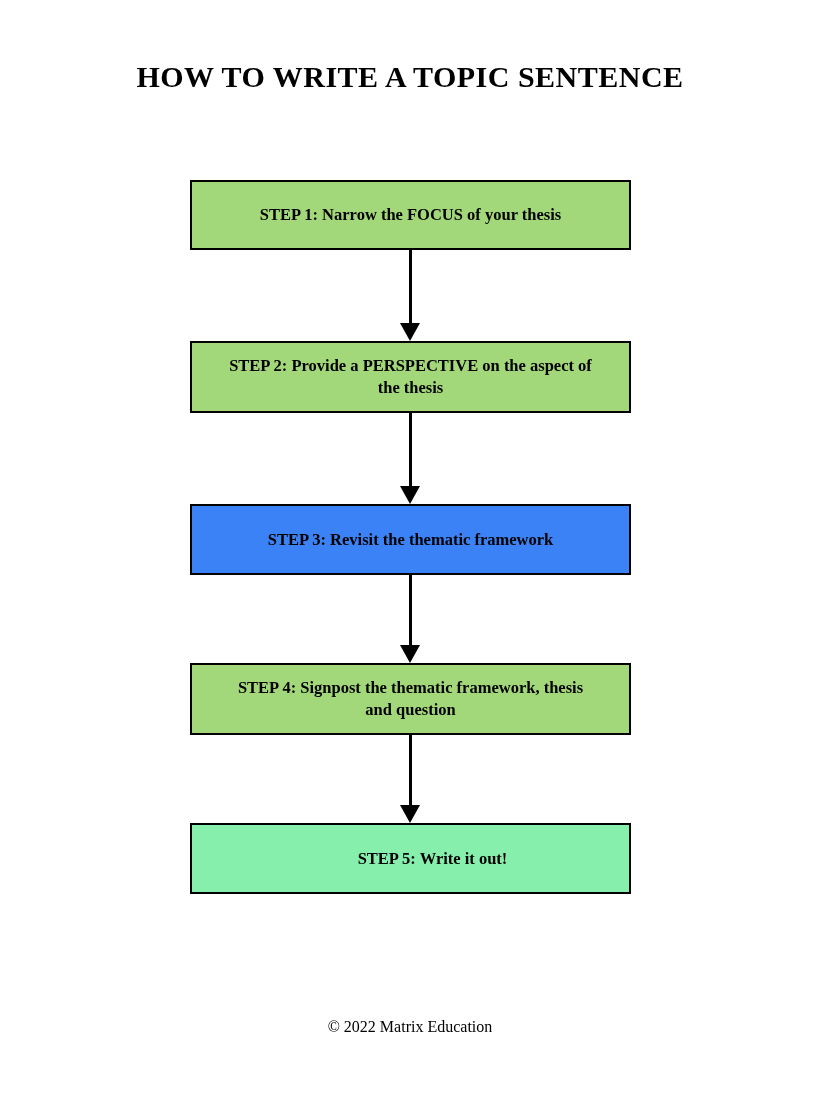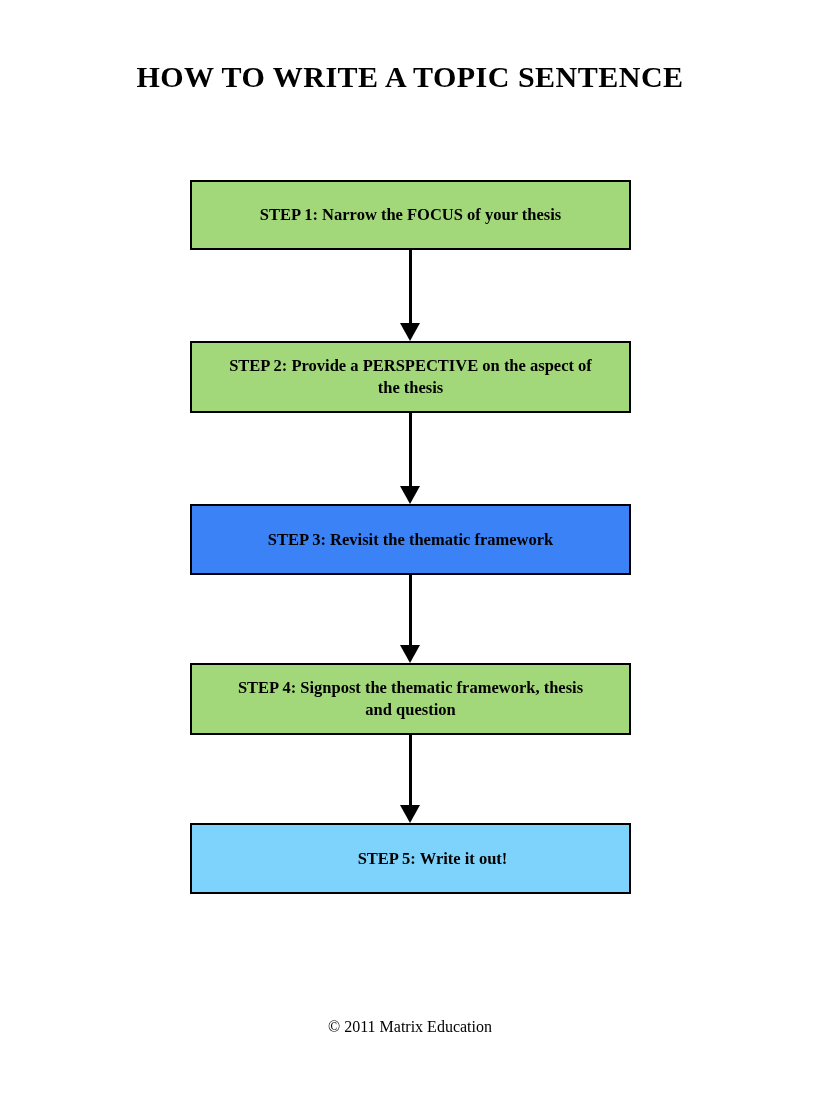--- a/index.html
+++ b/index.html
@@ -125,19 +125,19 @@
   <div class="step-box box-4" style="background-color: rgb(163, 216, 122); border-color: rgb(0, 0, 0);">
     <span class="step-label">STEP 4: Signpost the thematic framework, thesis
 and question</span>
   </div>
 
   <div class="arrow arrow-4">
     <span class="arrow-line"></span>
     <span class="arrow-head"></span>
   </div>
 
-  <div class="step-box box-5" style="background-color: #7dd3fc; border-color: rgb(0, 0, 0); padding-left: 44px;">
+  <div class="step-box box-5" style="background-color: #86efac; border-color: rgb(0, 0, 0); padding-left: 44px;">
     <span class="step-label">STEP 5: Write it out!</span>
   </div>
 
-  <div class="page-footer">© 2011 Matrix Education</div>
+  <div class="page-footer">© 2022 Matrix Education</div>
 
 </div>
 
 </body></html>

